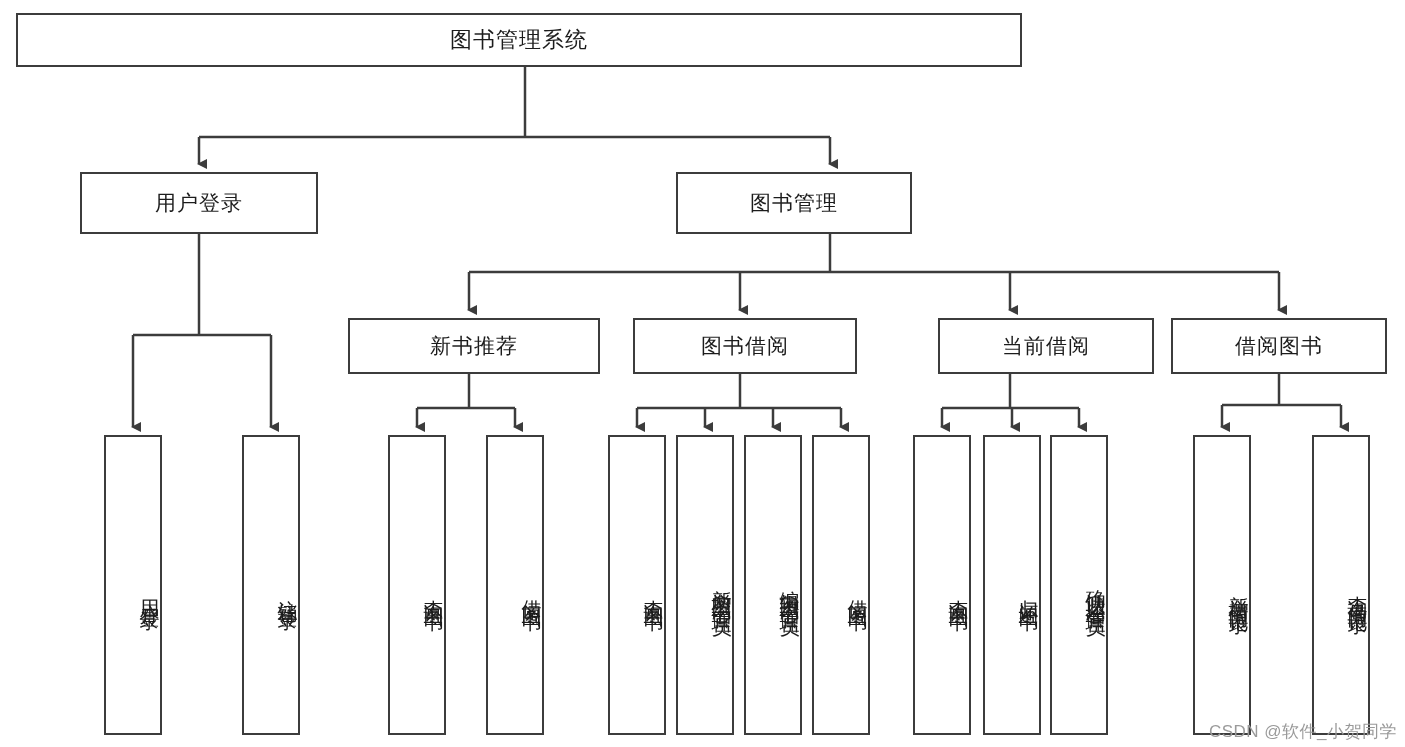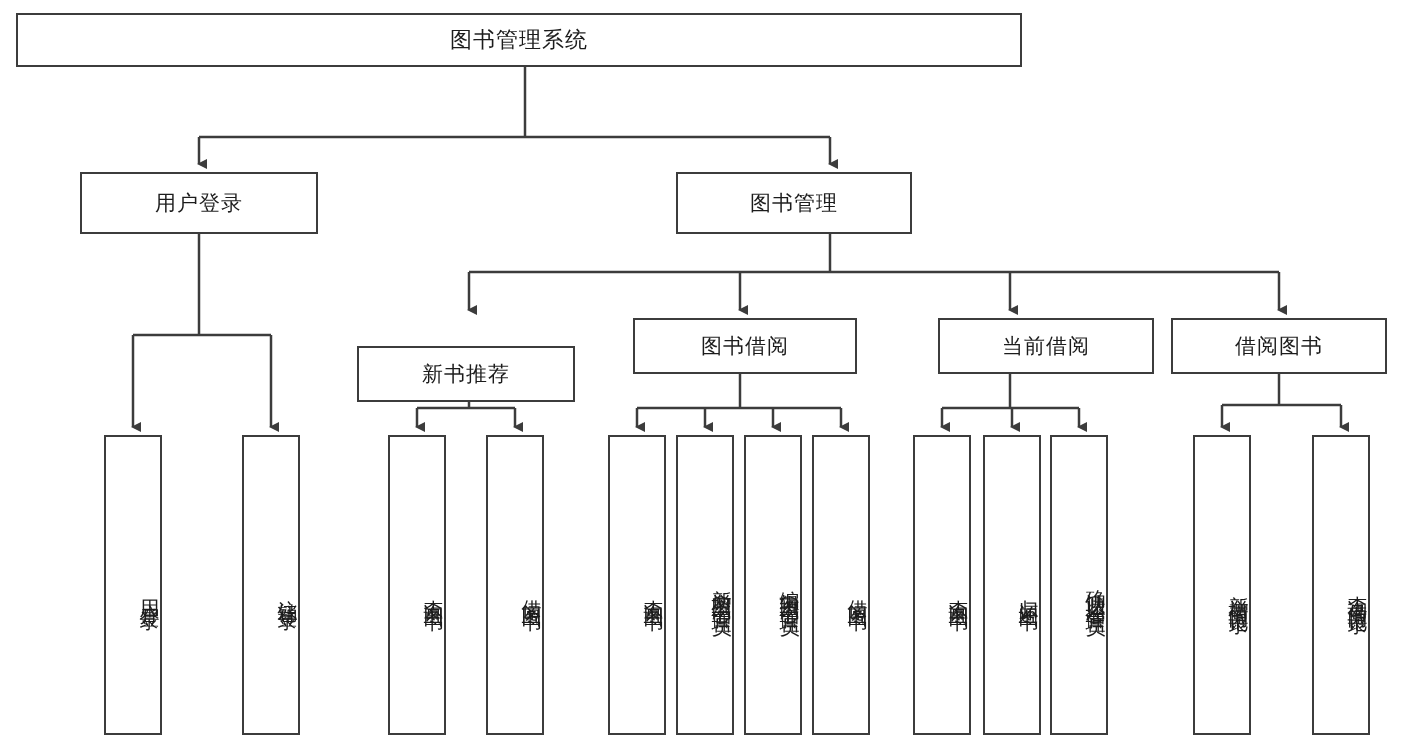--- a/index.html
+++ b/index.html
@@ -126,21 +126,21 @@
   <div id="nodes-layer">
       <div class="node horizontal root" style="left: 16px; top: 13px; width: 1006px; height: 54px; text-align: center;">
         <span class="hlabel">图书管理系统</span>
       </div>
       <div class="node horizontal" style="left: 80px; top: 172px; width: 238px; height: 62px;">
         <span class="hlabel">用户登录</span>
       </div>
       <div class="node horizontal" style="left: 676px; top: 172px; width: 236px; height: 62px;">
         <span class="hlabel">图书管理</span>
       </div>
-      <div class="node horizontal" style="left: 357px; top: 318px; width: 218px; height: 56px; margin-top: 28px;">
+      <div class="node horizontal" style="left: 348px; top: 318px; width: 252px; height: 56px;">
         <span class="hlabel">新书推荐</span>
       </div>
       <div class="node horizontal" style="left: 633px; top: 318px; width: 224px; height: 56px;">
         <span class="hlabel">图书借阅</span>
       </div>
       <div class="node horizontal" style="left: 902px; top: 318px; width: 216px; height: 56px; margin-left: 36px;">
         <span class="hlabel">当前借阅</span>
       </div>
       <div class="node horizontal" style="left: 1171px; top: 318px; width: 216px; height: 56px;">
         <span class="hlabel">借阅图书</span>
@@ -179,13 +179,14 @@
         <span class="vlabel">确认归还（管理员）</span>
       </div>
       <div class="node vertical" style="left: 1193px; top: 435px; width: 58px; height: 300px;">
         <span class="vlabel">新增借阅记录</span>
       </div>
       <div class="node vertical" style="left: 1312px; top: 435px; width: 58px; height: 300px;">
         <span class="vlabel">查询借阅记录</span>
       </div>
     </div>
 
+  <div id="watermark">CSDN @软件_小贺同学</div>
 </div>
 
 </body></html>

